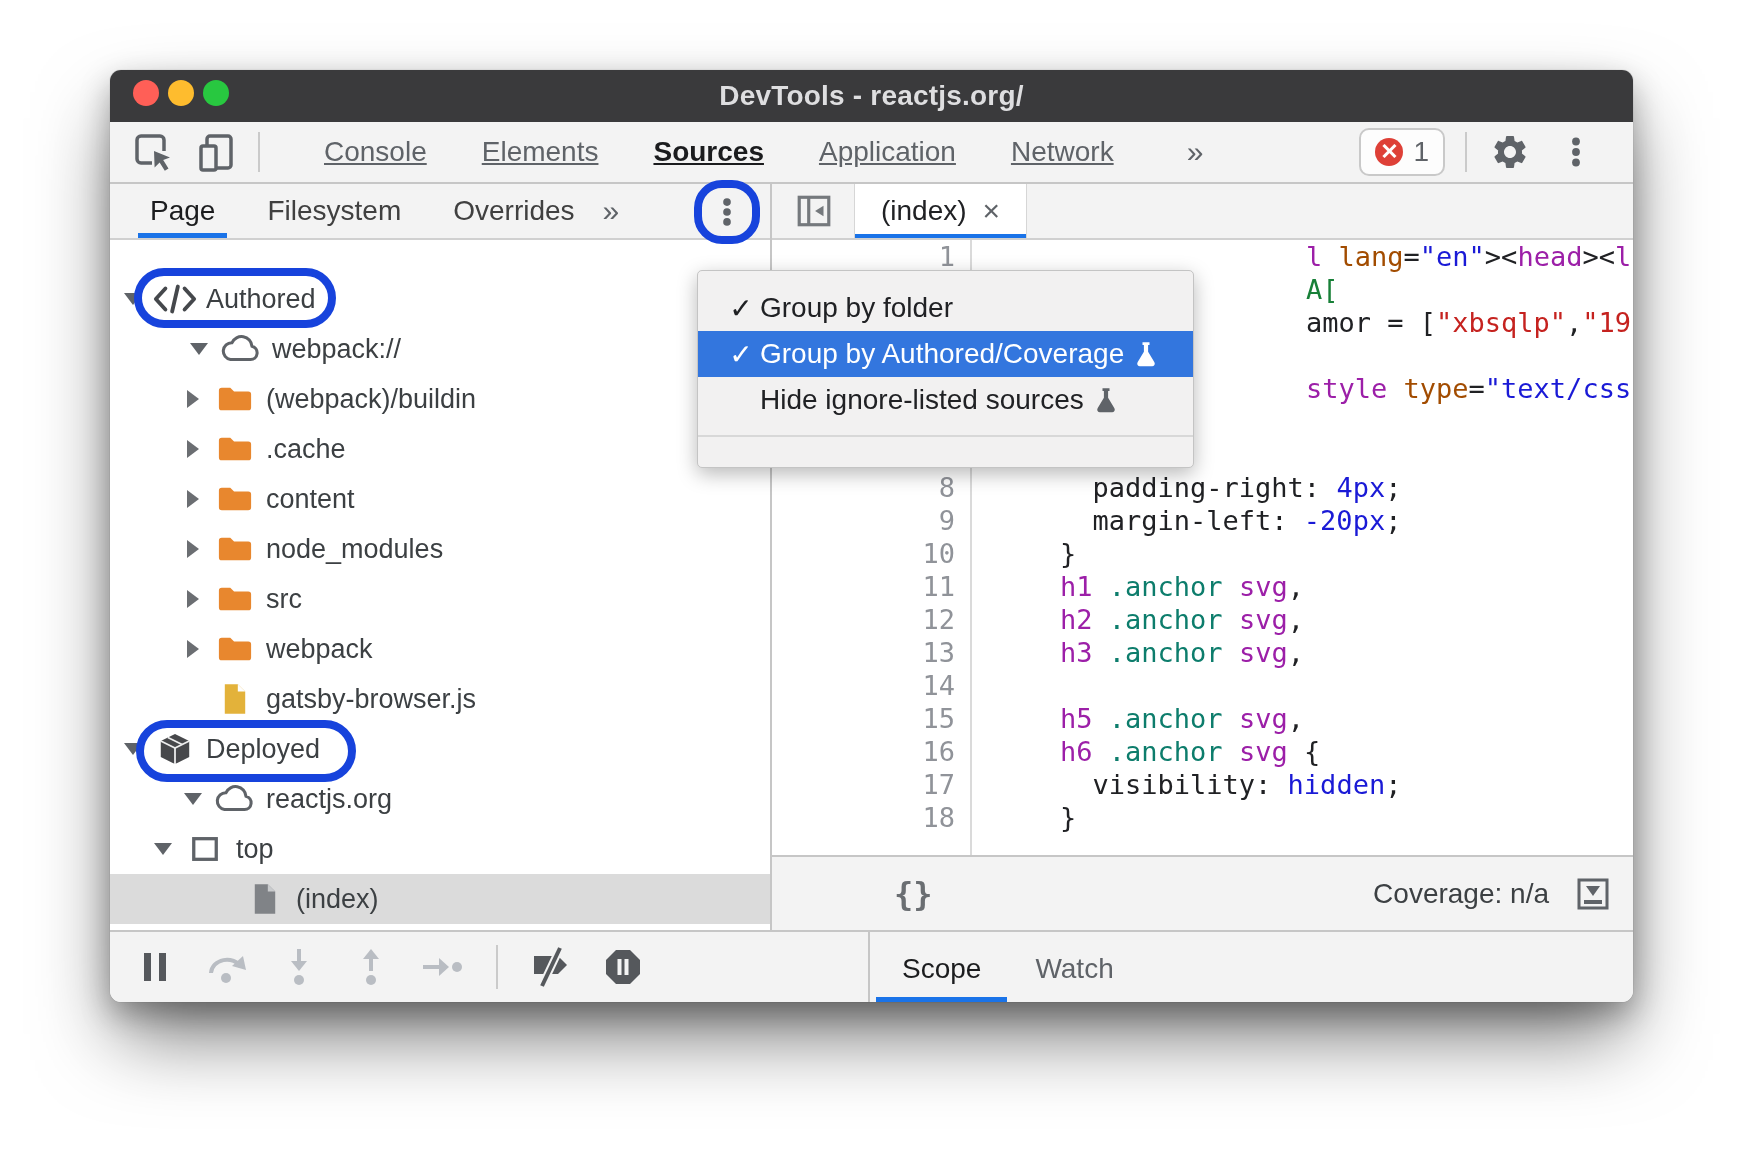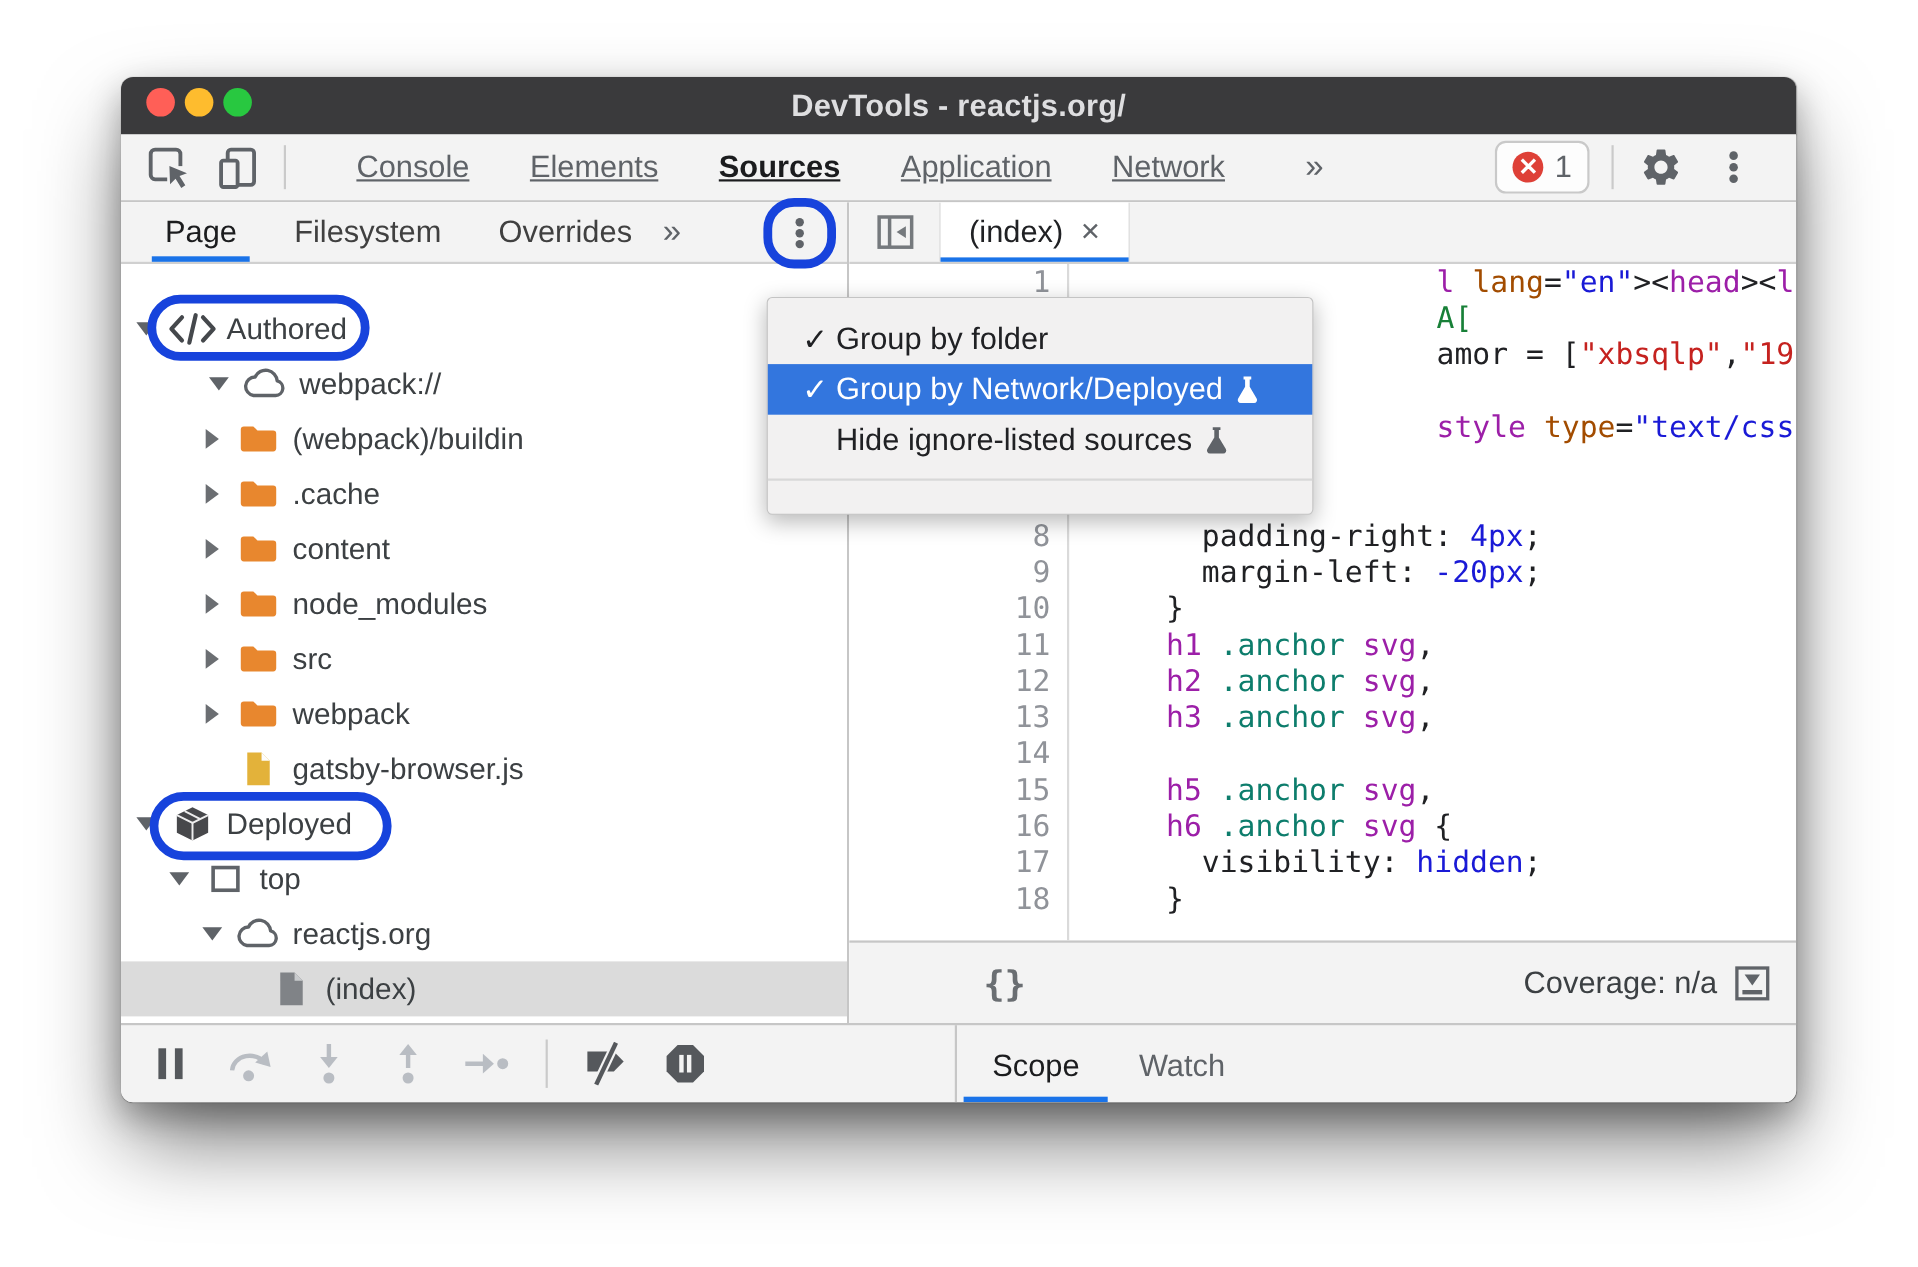--- a/index.html
+++ b/index.html
@@ -50,21 +50,21 @@
   .editor-tab-close{font-size:30px;color:#5f6368;line-height:1;}
   .code-area{position:absolute;left:0;top:56px;right:0;height:615px;overflow:hidden;background:#fff;}
   .code-area::before{content:"";position:absolute;left:198px;top:0;bottom:0;width:2px;background:#dadada;}
   .code-line{position:relative;display:flex;height:33px;line-height:33px;font-family:"DejaVu Sans Mono",monospace;font-size:27px;}
   .line-num{width:183px;flex:none;text-align:right;color:#909399;user-select:none;}
   .code-content{padding-left:40px;white-space:pre;}
   .code-content.fragment{position:absolute;left:534px;top:0;padding-left:0;white-space:pre;}
   
   .status-bar{position:absolute;left:0;right:0;top:671px;height:75px;background:#f3f3f3;border-top:2px solid #c6c6c6;display:flex;align-items:center;box-sizing:border-box;}
   .pretty-print{margin-left:122px;font-family:"DejaVu Sans Mono",monospace;font-size:32px;font-weight:700;color:#6a6e72;}
-  .status-right{margin-left:auto;display:flex;align-items:center;gap:14px;padding-right:22px;}
+  .status-right{margin-left:auto;display:flex;align-items:center;gap:26px;padding-right:22px;}
   .coverage-text{font-size:28px;color:#3c4043;}
   
   .bottom-row{position:absolute;left:0;right:0;top:860px;height:72px;background:#f3f3f3;border-top:2px solid #c6c6c6;box-sizing:content-box;}
   .debug-toolbar{position:absolute;left:0;top:0;width:760px;height:70px;border-right:2px solid #c6c6c6;display:flex;align-items:center;padding-left:22px;gap:26px;box-sizing:border-box;}
   .dbg-icon{display:flex;align-items:center;justify-content:center;width:46px;height:46px;flex:none;}
   .dbg-sep{width:2px;height:44px;background:#cacaca;flex:none;margin:0 4px;}
   .debug-side{position:absolute;left:762px;top:0;right:0;height:70px;display:flex;align-items:flex-end;}
   .dbg-tab{position:relative;font-size:28px;color:#5f6368;height:66px;display:flex;align-items:center;padding:0 26px;margin-left:2px;}
   .dbg-tab.active{color:#1b1c1e;}
   .dbg-tab.active::after{content:"";position:absolute;left:0;right:0;bottom:0;height:5px;background:var(--accent-blue,#1a73e8);}
@@ -279,41 +279,41 @@
                   <path d="M18 2 L34 10 V28 L18 36 L2 28 V10 Z" fill="#47484b"></path>
                   <g stroke="#fff" stroke-width="2" fill="none" opacity=".9">
                     <path d="M2 10 L18 18 L34 10"></path>
                     <path d="M18 18 V36"></path>
                     <path d="M10 6 L26 14"></path>
                   </g>
                 </svg>
               </span>
               <span class="tree-label">Deployed</span>
             </div>
+            <div class="tree-row" style="padding-left: 68px;">
+              <span class="twisty">
+                <span class="tw-exp"></span>
+              </span>
+              <span class="tree-icon">
+                <svg width="44" height="30" viewBox="0 0 46 30">
+                  <path d="M12 26 h21 a7 7 0 0 0 1.5-13.8 A11 11 0 0 0 13.5 8.5 A8.8 8.8 0 0 0 12 26 Z" fill="none" stroke="#5f6368" stroke-width="3.2" stroke-linejoin="round"></path>
+                </svg>
+              </span>
+              <span class="tree-label">reactjs.org</span>
+            </div>
             <div class="tree-row" style="padding-left: 38px;">
               <span class="twisty">
                 <span class="tw-exp"></span>
               </span>
               <span class="tree-icon">
                 <svg width="30" height="30" viewBox="0 0 32 32">
                   <rect x="4" y="5" width="24" height="22" fill="none" stroke="#5f6368" stroke-width="3.5"></rect>
                 </svg>
               </span>
               <span class="tree-label">top</span>
-            </div>
-            <div class="tree-row" style="padding-left: 68px;">
-              <span class="twisty">
-                <span class="tw-exp"></span>
-              </span>
-              <span class="tree-icon">
-                <svg width="44" height="30" viewBox="0 0 46 30">
-                  <path d="M12 26 h21 a7 7 0 0 0 1.5-13.8 A11 11 0 0 0 13.5 8.5 A8.8 8.8 0 0 0 12 26 Z" fill="none" stroke="#5f6368" stroke-width="3.2" stroke-linejoin="round"></path>
-                </svg>
-              </span>
-              <span class="tree-label">reactjs.org</span>
             </div>
             <div class="tree-row selected" style="padding-left: 98px;">
               <span class="twisty"></span>
               <span class="tree-icon">
                 <svg width="26" height="34" viewBox="0 0 28 34">
                   <path d="M3 1 h14 l8 8 v24 H3 Z" fill="#808387"></path>
                   <path d="M17 1 l8 8 h-8 Z" fill="#c9cbcd"></path>
                 </svg>
               </span>
               <span class="tree-label">(index)</span>
@@ -488,21 +488,21 @@
     <div class="ring ring-deployed"></div>
     <div class="ring ring-dots"></div>
 
     <div class="menu" id="menu">
         <div class="menu-item">
           <span class="menu-check">✓</span>
           <span class="menu-label">Group by folder</span>
         </div>
         <div class="menu-item highlighted">
           <span class="menu-check">✓</span>
-          <span class="menu-label">Group by Network/Deployed</span>
+          <span class="menu-label">Group by Authored/Coverage</span>
           <span class="menu-flask">
             <svg width="28" height="30" viewBox="0 0 24 24">
               <path d="M9 2 h6 v2.2 h-1.2 V10 l5.4 9 a2.4 2.4 0 0 1 -2 3.6 H6.8 a2.4 2.4 0 0 1 -2 -3.6 L10.2 10 V4.2 H9 Z" fill="currentColor"></path>
             </svg>
           </span>
         </div>
         <div class="menu-item">
           <span class="menu-check"></span>
           <span class="menu-label">Hide ignore-listed sources</span>
           <span class="menu-flask">

